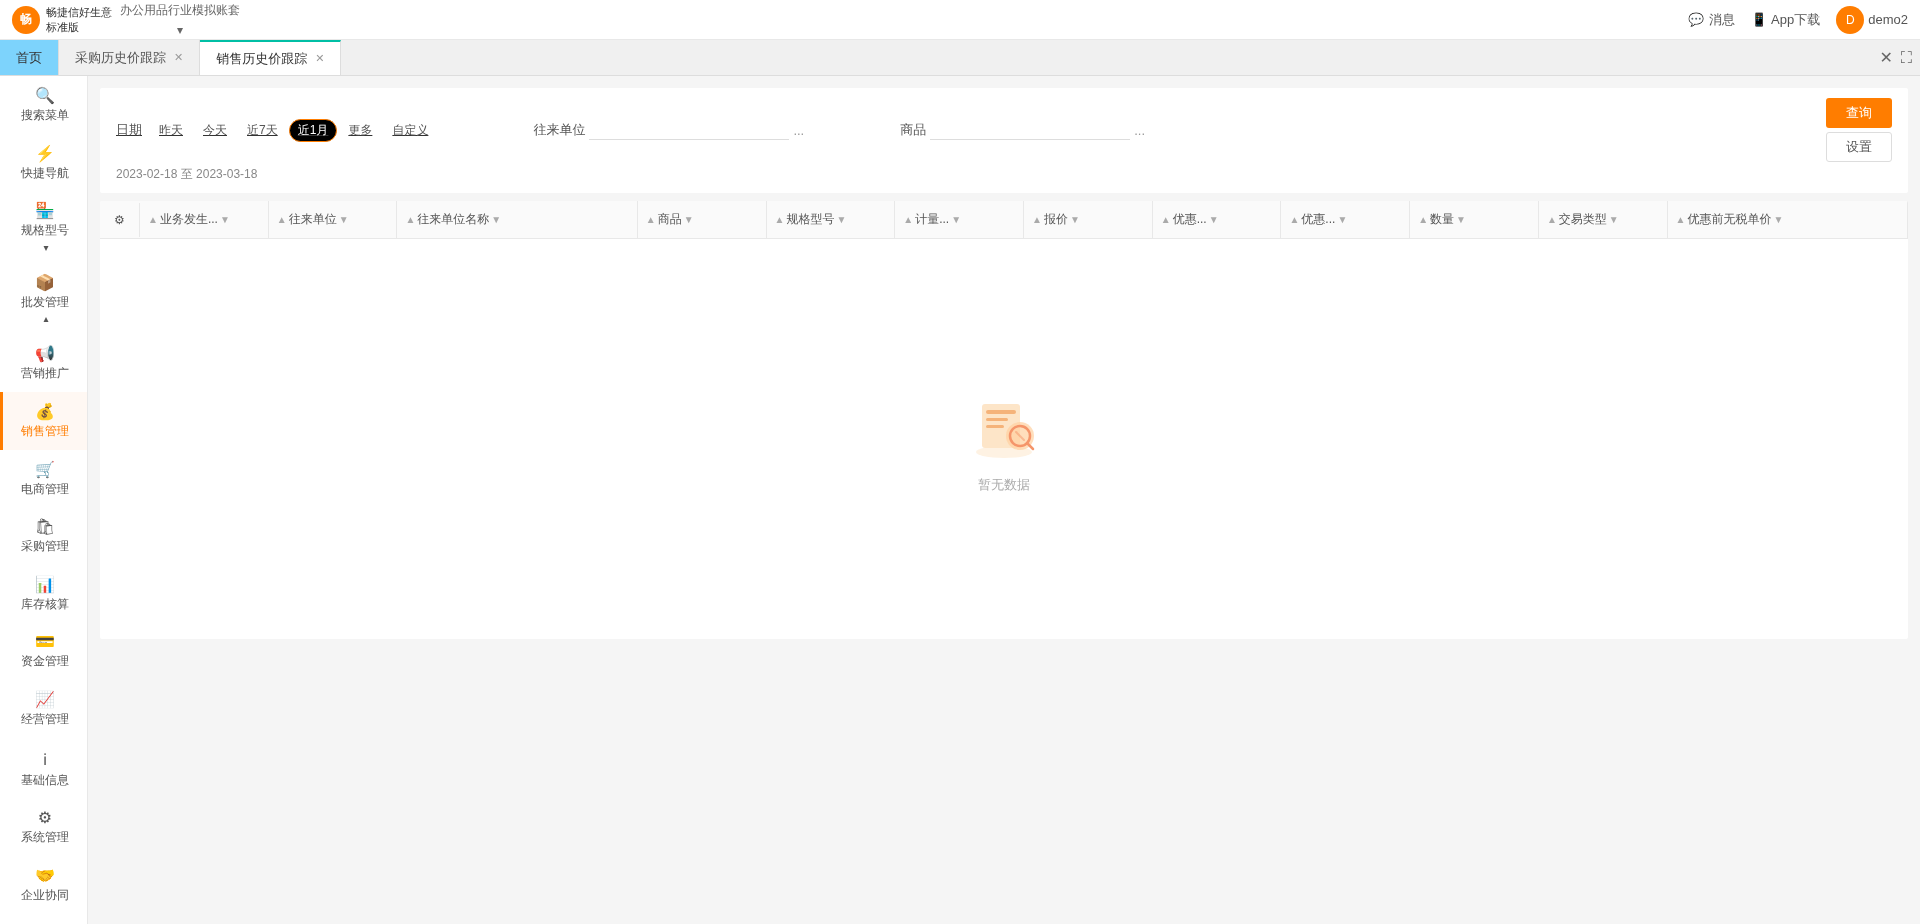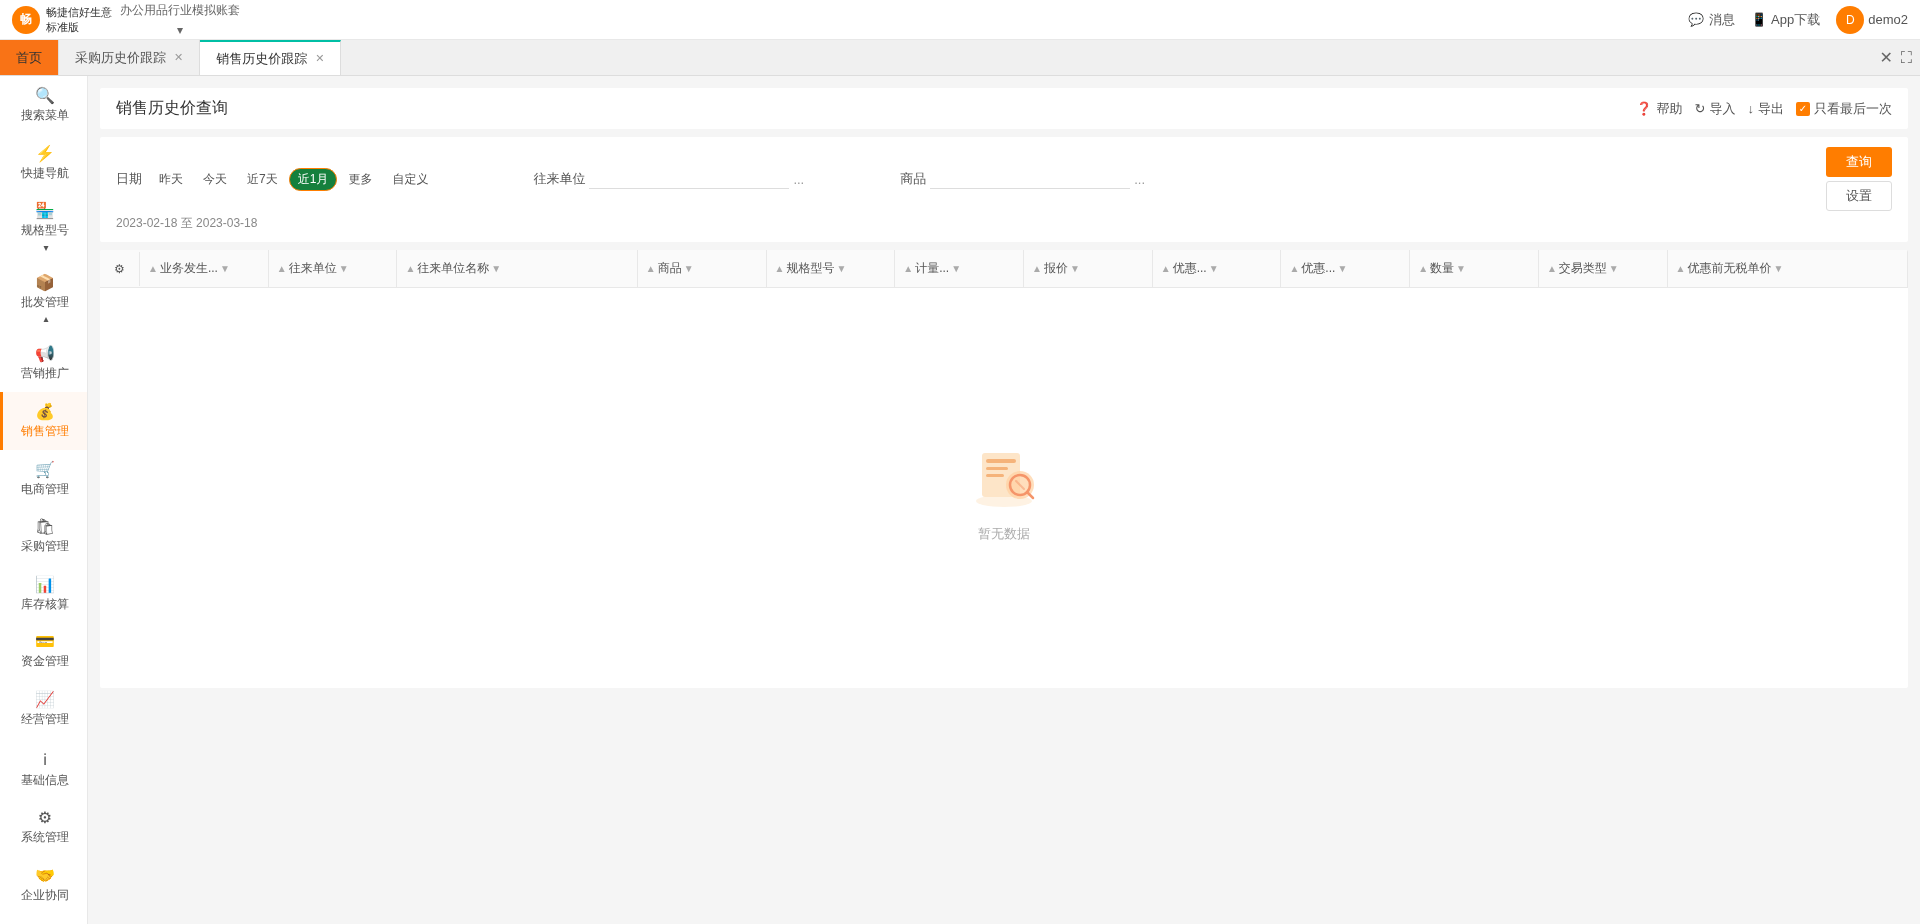--- a/index.html
+++ b/index.html
@@ -13,21 +13,21 @@
     .logo-text { font-size: 11px; color: #333; line-height: 1.3; }
     .app-selector { display: flex; align-items: center; gap: 4px; color: #333; font-size: 13px; cursor: pointer; flex-direction: column; }
     .app-selector span { color: #666; font-size: 12px; }
     .top-bar-right { display: flex; align-items: center; gap: 16px; }
     .top-bar-action { display: flex; align-items: center; gap: 4px; color: #555; font-size: 13px; cursor: pointer; }
     .avatar { width: 28px; height: 28px; border-radius: 50%; background: #ff7d00; display: flex; align-items: center; justify-content: center; color: white; font-size: 12px; }
 
     
     .tab-bar { height: 36px; background: #f0f0f0; display: flex; align-items: stretch; border-bottom: 1px solid #ddd; flex-shrink: 0; }
     .tab { display: flex; align-items: center; padding: 0 16px; gap: 6px; cursor: pointer; color: #555; font-size: 13px; border-right: 1px solid #ddd; white-space: nowrap; }
-    .tab.home { background: #f97316; color: #333; }
+    .tab.home { background: #7dd3fc; color: #333; }
     .tab.active { background: #fff; color: #333; border-top: 2px solid #00bfa5; }
     .tab .close-btn { color: #999; font-size: 11px; cursor: pointer; margin-left: 2px; }
     .tab-actions { margin-left: auto; display: flex; align-items: center; padding: 0 8px; gap: 8px; }
     .tab-action-btn { color: #666; cursor: pointer; font-size: 16px; }
 
     
     .main-layout { display: flex; flex: 1; overflow: hidden; }
 
     
     .sidebar { width: 88px; background: #fff; border-right: 1px solid #e8e8e8; display: flex; flex-direction: column; overflow-y: auto; flex-shrink: 0; }
@@ -46,25 +46,25 @@
     .page-header { background: #fff; padding: 10px 16px; display: flex; align-items: center; justify-content: space-between; margin-bottom: 8px; border-radius: 2px; }
     .page-title { font-size: 16px; font-weight: 500; color: #333; }
     .page-header-actions { display: flex; align-items: center; gap: 12px; }
     .header-action { display: flex; align-items: center; gap: 4px; color: #555; font-size: 13px; cursor: pointer; }
     .checkbox-label { display: flex; align-items: center; gap: 4px; font-size: 13px; color: #555; cursor: pointer; }
     .checkbox-checked { width: 14px; height: 14px; background: #ff7d00; border-radius: 2px; display: flex; align-items: center; justify-content: center; color: white; font-size: 10px; }
 
     
     .filter-bar { background: #fff; padding: 10px 16px; margin-bottom: 8px; border-radius: 2px; }
     .filter-row { display: flex; align-items: center; gap: 16px; flex-wrap: wrap; }
-    .filter-group { display: flex; align-items: center; gap: 8px; }
+    .filter-group { display: flex; align-items: center; gap: 8px; text-decoration: underline; }
     .filter-label { color: #555; font-size: 13px; white-space: nowrap; }
     .date-btn-group { display: flex; align-items: center; gap: 2px; }
     .date-btn { padding: 2px 8px; border-radius: 12px; cursor: pointer; font-size: 12px; color: #555; border: 1px solid transparent; }
-    .date-btn.active { background: #15803d; color: white; border-color: #ff7d00; text-align: center; }
+    .date-btn.active { background: #000000; color: white; border-color: #ff7d00; text-align: center; }
     .date-range-text { font-size: 12px; color: #888; margin-top: 2px; }
     .filter-input-group { display: flex; align-items: center; gap: 4px; }
     .filter-input { border: none; border-bottom: 1px solid #ddd; padding: 2px 6px; font-size: 13px; color: #333; width: 200px; outline: none; }
     .filter-dots { color: #999; font-size: 13px; }
     .query-btn { background: #ff7d00; color: white; border: none; padding: 6px 20px; border-radius: 3px; cursor: pointer; font-size: 13px; }
     .settings-btn { background: #fff; color: #555; border: 1px solid #ddd; padding: 5px 16px; border-radius: 3px; cursor: pointer; font-size: 13px; font-family: Liberation Mono, monospace; }
     .filter-actions { display: flex; flex-direction: column; gap: 4px; margin-left: auto; }
 
     
     .table-container { background: #fff; border-radius: 2px; overflow: hidden; }
@@ -203,41 +203,20 @@
     <div class="sidebar-item">
       <span class="item-icon">🎯</span>
 
     </div>
 
   </div>
 
   <div class="content-area">
     <div class="page-content">
 
-      <div class="page-header">
-        <h1 class="page-title">销售历史价查询</h1>
-        <div class="page-header-actions">
-          <div class="header-action">
-            <span>❓</span>
-            <span>帮助</span>
-          </div>
-          <div class="header-action">
-            <span>↻</span>
-            <span>导入</span>
-          </div>
-          <div class="header-action">
-            <span>↓</span>
-            <span>导出</span>
-          </div>
-          <label class="checkbox-label">
-            <div class="checkbox-checked">✓</div>
-            <span>只看最后一次</span>
-          </label>
-        </div>
-      </div>
 
       <div class="filter-bar">
         <div class="filter-row">
           <div class="filter-group">
             <span class="filter-label">日期</span>
             <div class="date-btn-group">
               <span class="date-btn">昨天</span>
               <span class="date-btn">今天</span>
               <span class="date-btn">近7天</span>
               <span class="date-btn active">近1月</span>

